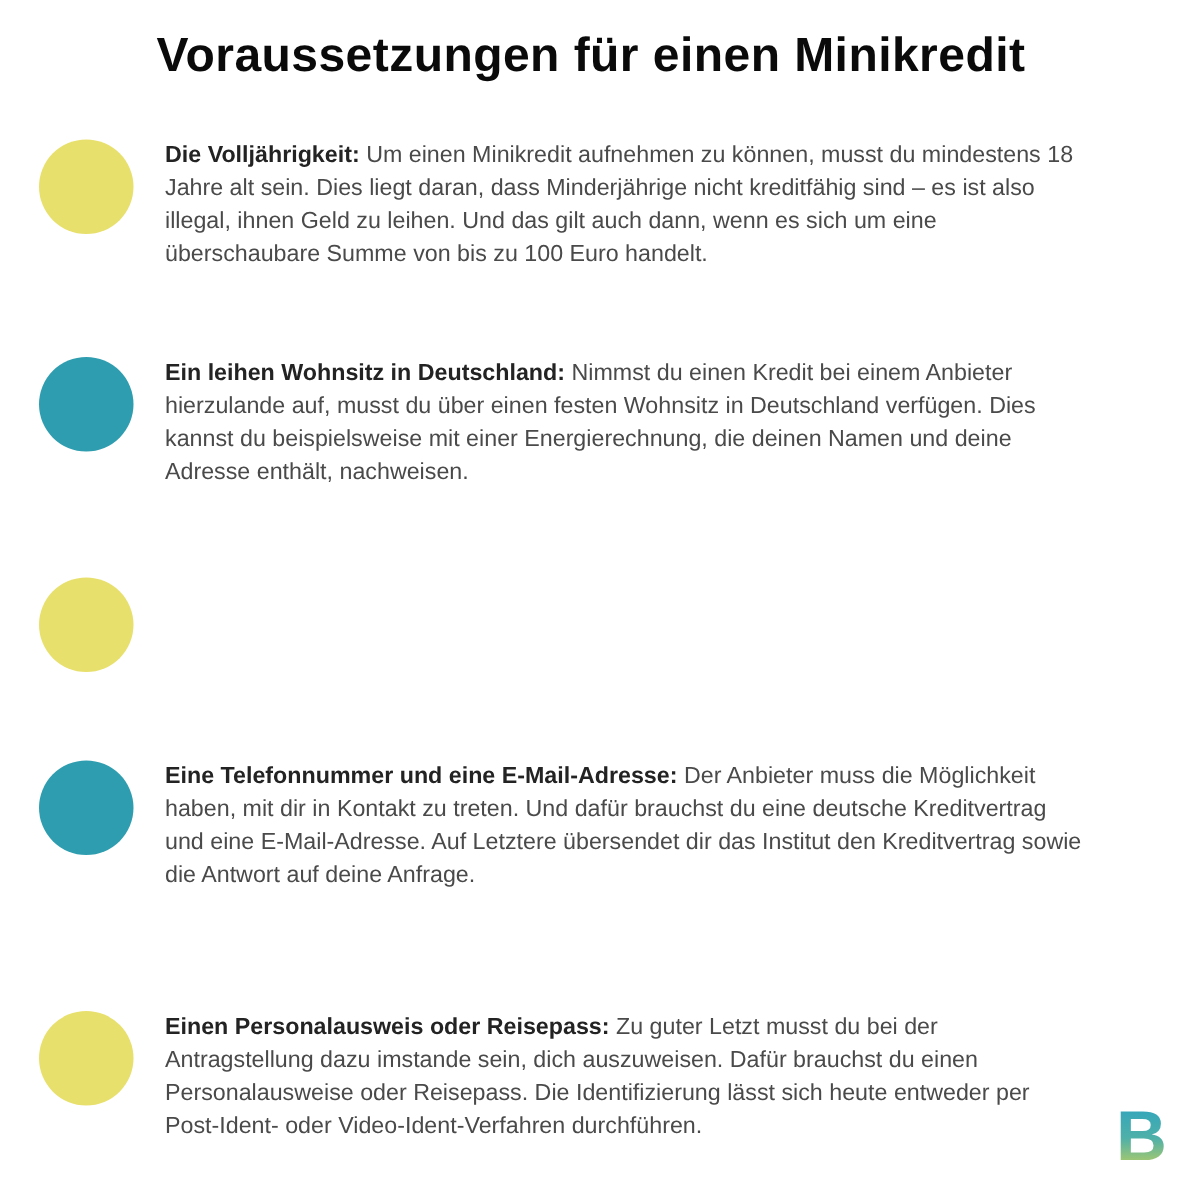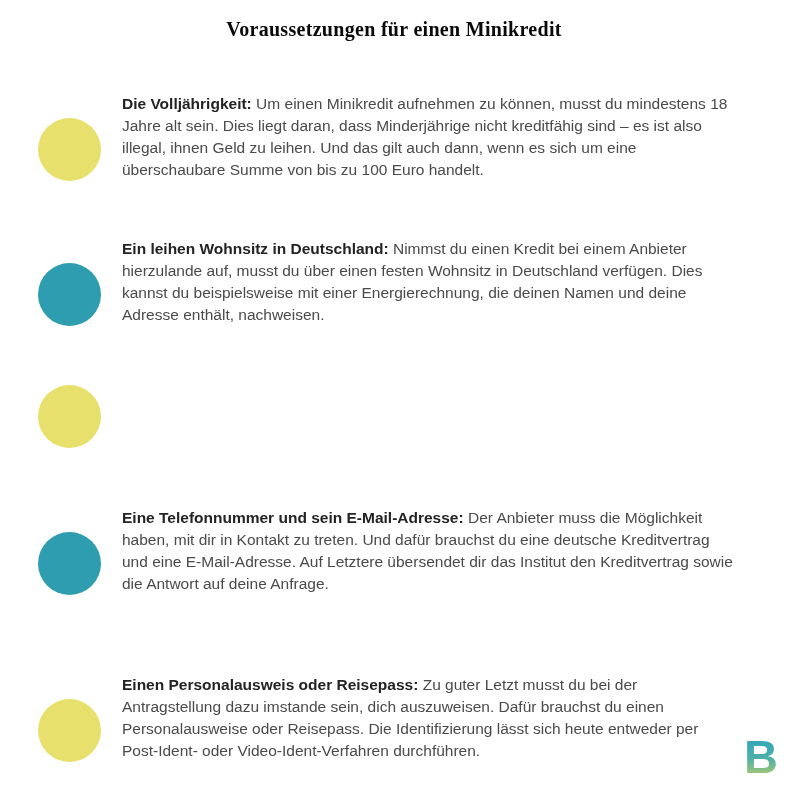--- a/index.html
+++ b/index.html
@@ -11,32 +11,31 @@
     background: #ffffff;
     font-family: "Liberation Sans", sans-serif;
     overflow: hidden;
   }
   .page-title {
     position: absolute;
     top: 18px;
     left: 0;
     width: 788px;
     text-align: center;
-    font-size: 20px;
+    font-size: 32px;
     font-weight: 900;
     letter-spacing: 0.3px;
     color: #0a0a0a;
-    font-family: Liberation Serif, serif;
   }
   .item {
     position: absolute;
-    left: 38px;
+    left: 26px;
     width: 697px;
     display: flex;
-    align-items: flex-end;
+    align-items: flex-start;
     gap: 21px;
   }
   .item-1 { top: 93px; }
   .item-2 { top: 238px; }
   .item-3 { top: 385px; }
   .item-4 { top: 507px; }
   .item-5 { top: 630px; margin-top: 44px; }
   .dot {
     flex: 0 0 auto;
     width: 63px;
@@ -81,21 +80,21 @@
   <span class="dot" style="background: rgb(46, 157, 175);"></span>
   <p class="item-text"><strong>Ein leihen Wohnsitz in Deutschland:</strong> <span>Nimmst du einen Kredit bei einem Anbieter hierzulande auf, musst du über einen festen Wohnsitz in Deutschland verfügen. Dies kannst du beispielsweise mit einer Energierechnung, die deinen Namen und deine Adresse enthält, nachweisen.</span></p>
 </div>
 
 <div class="item item-3">
   <span class="dot" style="background: rgb(232, 224, 108);"></span>
 </div>
 
 <div class="item item-4">
   <span class="dot" style="background: rgb(46, 157, 175);"></span>
-  <p class="item-text"><strong>Eine Telefonnummer und sein E-Mail-Adresse:</strong> <span>Der Anbieter muss die Möglichkeit haben, mit dir in Kontakt zu treten. Und dafür brauchst du eine deutsche Kreditvertrag und eine E-Mail-Adresse. Auf Letztere übersendet dir das Institut den Kreditvertrag sowie die Antwort auf deine Anfrage.</span></p>
+  <p class="item-text"><strong>Eine Telefonnummer und eine E-Mail-Adresse:</strong> <span>Der Anbieter muss die Möglichkeit haben, mit dir in Kontakt zu treten. Und dafür brauchst du eine deutsche Kreditvertrag und eine E-Mail-Adresse. Auf Letztere übersendet dir das Institut den Kreditvertrag sowie die Antwort auf deine Anfrage.</span></p>
 </div>
 
 <div class="item item-5">
   <span class="dot" style="background: rgb(232, 224, 108);"></span>
   <p class="item-text"><strong>Einen Personalausweis oder Reisepass:</strong> <span>Zu guter Letzt musst du bei der Antragstellung dazu imstande sein, dich auszuweisen. Dafür brauchst du einen Personalausweise oder Reisepass. Die Identifizierung lässt sich heute entweder per Post-Ident- oder Video-Ident-Verfahren durchführen.</span></p>
 </div>
 
 <div class="logo-letter">B</div>
 
 </body></html>

